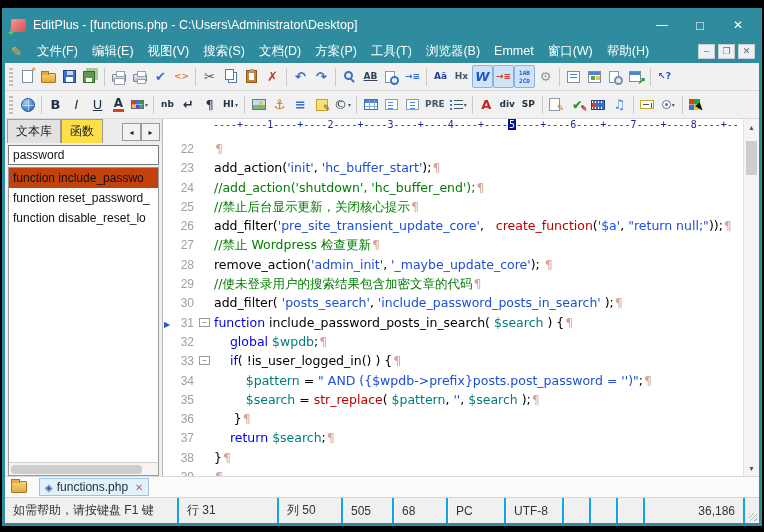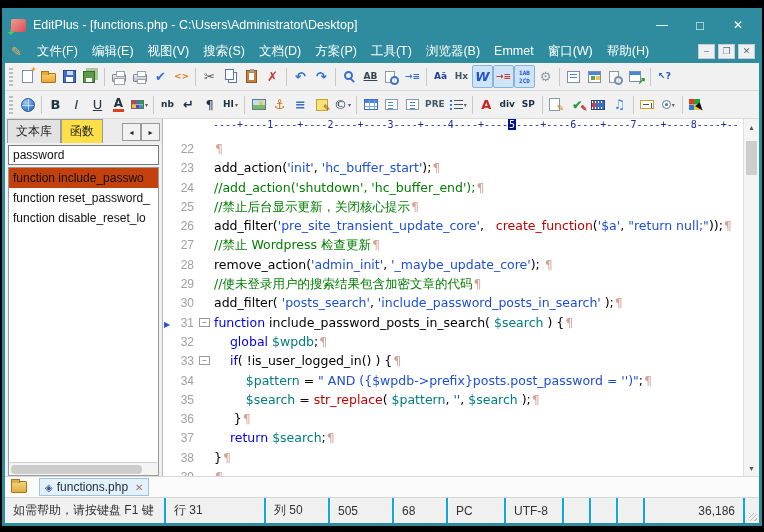--- a/index.html
+++ b/index.html
@@ -515,21 +515,21 @@
       <span class="mod">◈</span>
       <span>functions.php</span>
       <span class="cl-x">✕</span>
     </span>
   </div>
 
   <div class="statusbar" id="status-bar">
       <div class="scell msg">如需帮助，请按键盘 F1 键</div>
       <div class="scell" style="width: 100px;">行 31</div>
       <div class="scell" style="width: 64px;">列 50</div>
-      <div class="scell" style="width: 64px;">505</div>
+      <div class="scell" style="width: 51px;">505</div>
       <div class="scell" style="width: 54px;">68</div>
       <div class="scell" style="width: 58px;">PC</div>
       <div class="scell" style="width: 58px;">UTF-8</div>
       <div class="scell" style="width: 27px;"></div>
       <div class="scell" style="width: 27px;"></div>
       <div class="scell" style="width: 27px;"></div>
       <div class="scell right" style="width: 100px;">36,186</div>
       <div class="sgrip"></div>
     </div>
 

